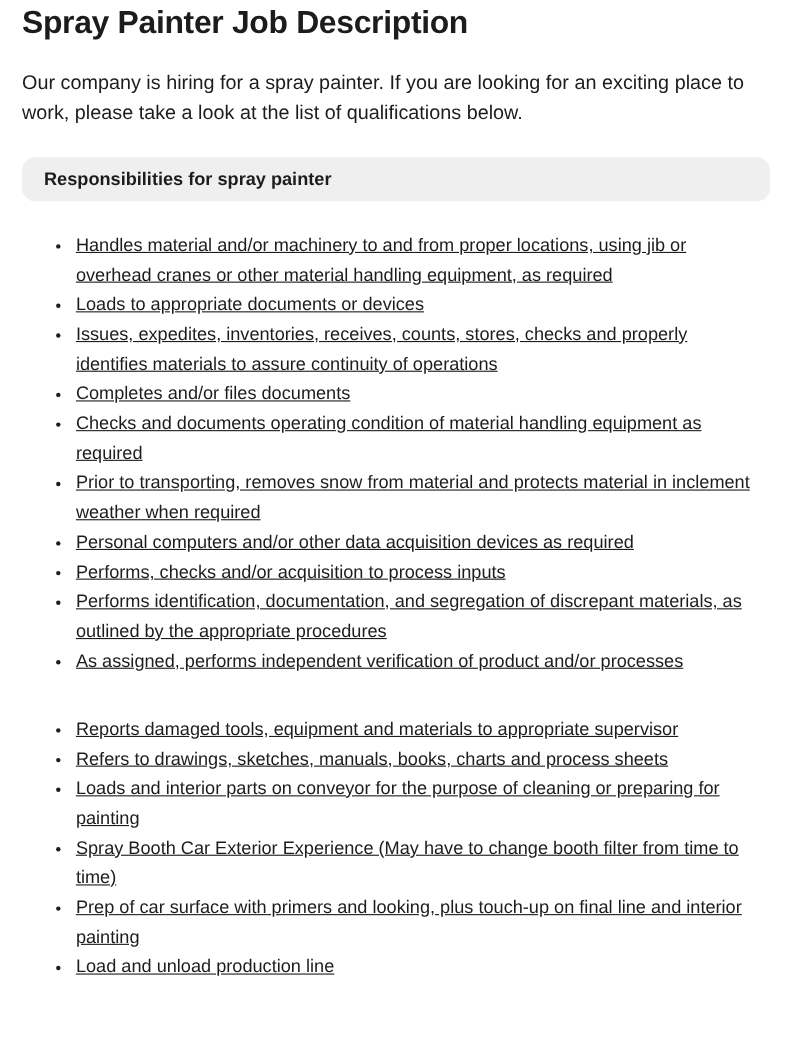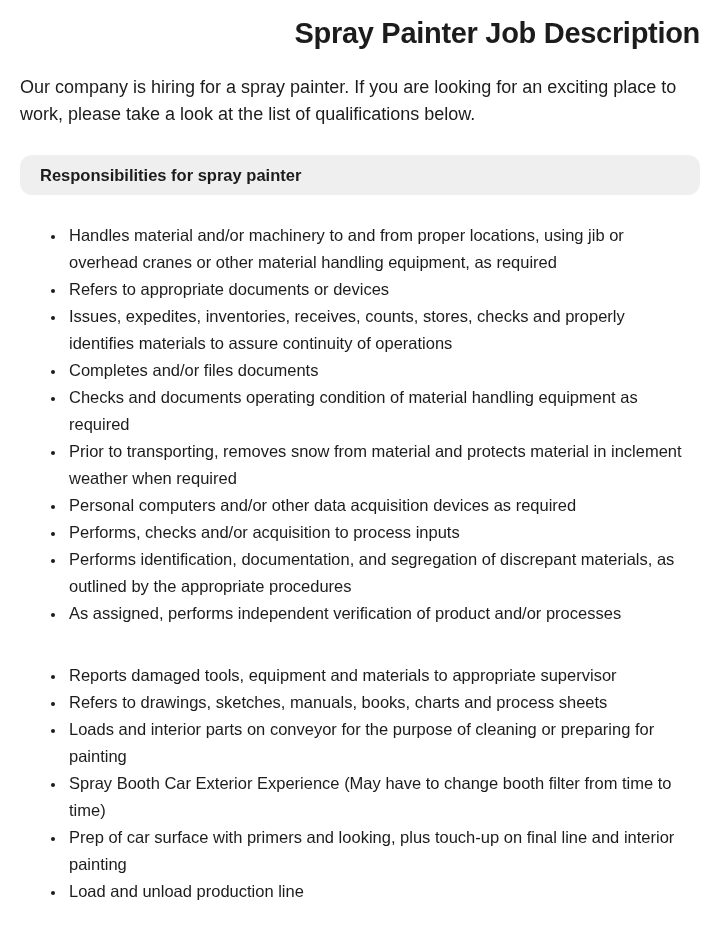--- a/index.html
+++ b/index.html
@@ -13,22 +13,22 @@
     font-family: "Liberation Sans", sans-serif;
     color: #1c1c1c;
     -webkit-font-smoothing: antialiased;
   }
   .page {
     padding: 0 20px;
     box-sizing: border-box;
   }
   h1.page-title {
     margin: 0;
-    padding-top: 16px;
-    text-align: right;
+    padding-top: 4px;
+    text-align: left;
     font-size: 29px;
     font-weight: bold;
     letter-spacing: -0.3px;
     line-height: 1.2;
   }
   p.intro {
     margin: 23px 0 27px 0;
     font-size: 18px;
     line-height: 27px;
   }
@@ -39,20 +39,21 @@
     padding: 11px 16px 11px 20px;
     line-height: 18px;
     border-radius: 12px;
   }
   ul.bullet-list {
     margin: 27px 12px 35px 0;
     padding-left: 46px;
     font-size: 16.5px;
     line-height: 27px;
     list-style-type: disc;
+    text-decoration: underline;
   }
   ul.bullet-list li {
     padding-left: 3px;
     margin: 0;
   }
   ul.bullet-list li::marker {
     font-size: 13px;
     color: #1c1c1c;
   }
   .section:last-child ul.bullet-list {
@@ -65,21 +66,21 @@
 <main class="page">
 
   <h1 class="page-title">Spray Painter Job Description</h1>
 
   <p class="intro">Our company is hiring for a spray painter. If you are looking for an exciting place to work, please take a look at the list of qualifications below.</p>
 
   <section class="section">
     <div class="section-header">Responsibilities for spray painter</div>
     <ul class="bullet-list">
       <li>Handles material and/or machinery to and from proper locations, using jib or overhead cranes or other material handling equipment, as required</li>
-      <li>Refers to appropriate documents or devices</li>
+      <li>Loads to appropriate documents or devices</li>
       <li>Issues, expedites, inventories, receives, counts, stores, checks and properly identifies materials to assure continuity of operations</li>
       <li>Completes and/or files documents</li>
       <li>Checks and documents operating condition of material handling equipment as required</li>
       <li>Prior to transporting, removes snow from material and protects material in inclement weather when required</li>
       <li>Personal computers and/or other data acquisition devices as required</li>
       <li>Performs, checks and/or acquisition to process inputs</li>
       <li>Performs identification, documentation, and segregation of discrepant materials, as outlined by the appropriate procedures</li>
       <li>As assigned, performs independent verification of product and/or processes</li>
     </ul>
   </section>

